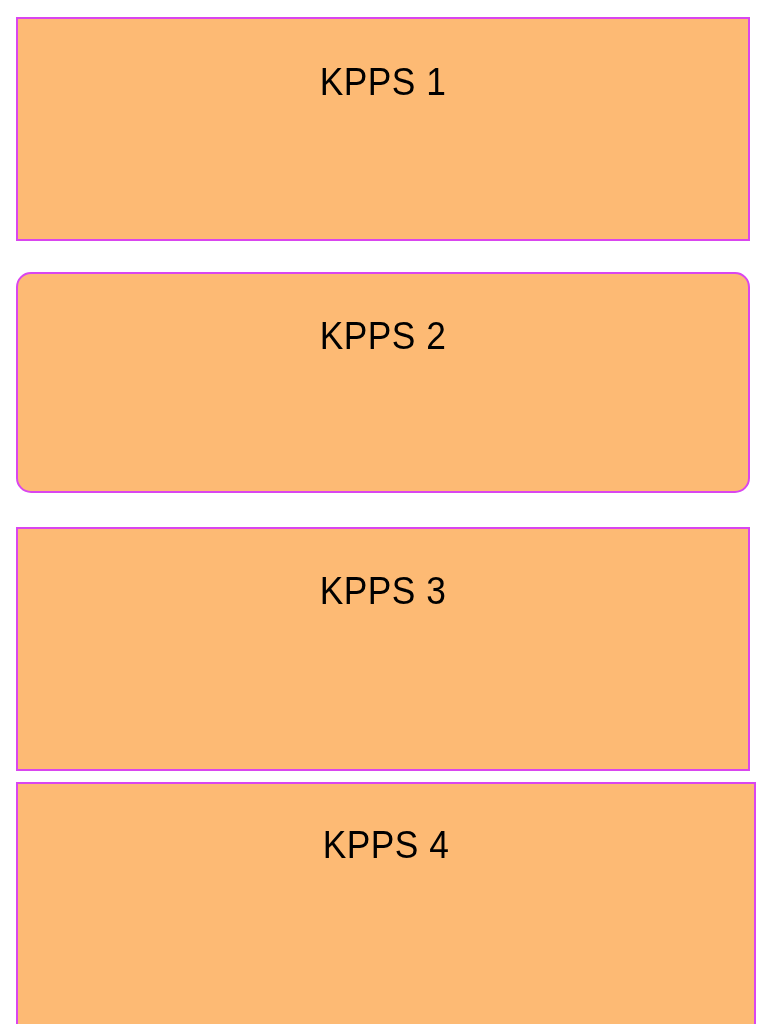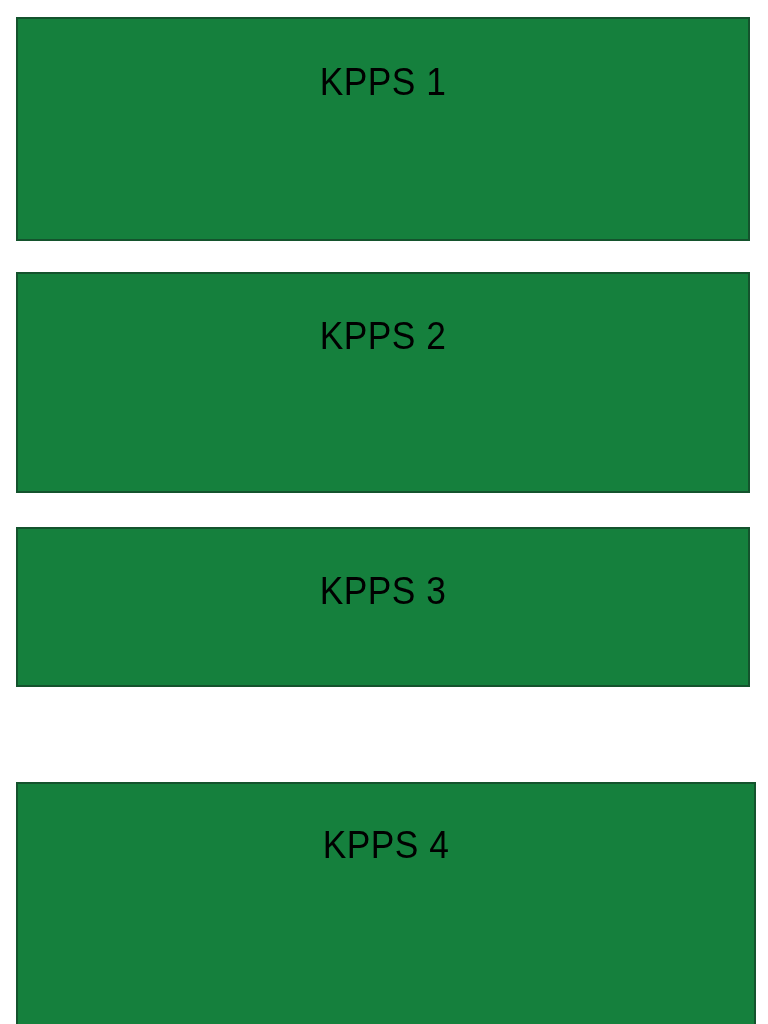--- a/index.html
+++ b/index.html
@@ -17,27 +17,27 @@
     width: 768px;
     height: 1024px;
     background: #ffffff;
     overflow: hidden;
     box-sizing: border-box;
   }
 
   .kpps-box {
     position: absolute;
     box-sizing: border-box;
-    background: #15803d;
-    border: 2px solid #14532d;
+    background: #fdba74;
+    border: 2px solid #d946ef;
   }
 
   .kpps-box-1 { left: 16px; top: 17px;  width: 734px; height: 224px; }
-  .kpps-box-2 { left: 16px; top: 272px; width: 734px; height: 221px; }
-  .kpps-box-3 { left: 16px; top: 527px; width: 734px; height: 160px; padding-left: 44px; }
+  .kpps-box-2 { left: 16px; top: 272px; width: 734px; height: 221px; border-radius: 15px; }
+  .kpps-box-3 { left: 16px; top: 527px; width: 734px; height: 244px; padding-left: 44px; }
   .kpps-box-4 { left: 16px; top: 782px; width: 740px; height: 273px; }
 
   .kpps-label {
     position: absolute;
     left: 0;
     right: 0;
     text-align: center;
     color: #000000;
     font-family: "Liberation Sans", sans-serif;
     font-size: 38px;

